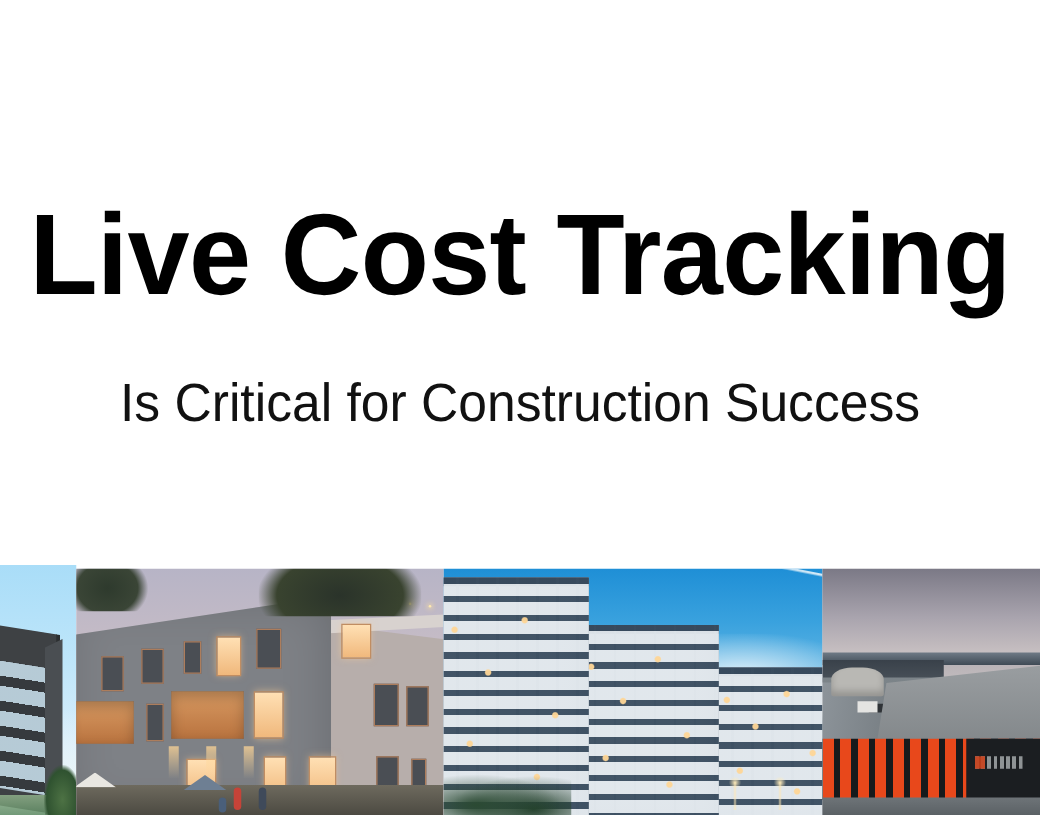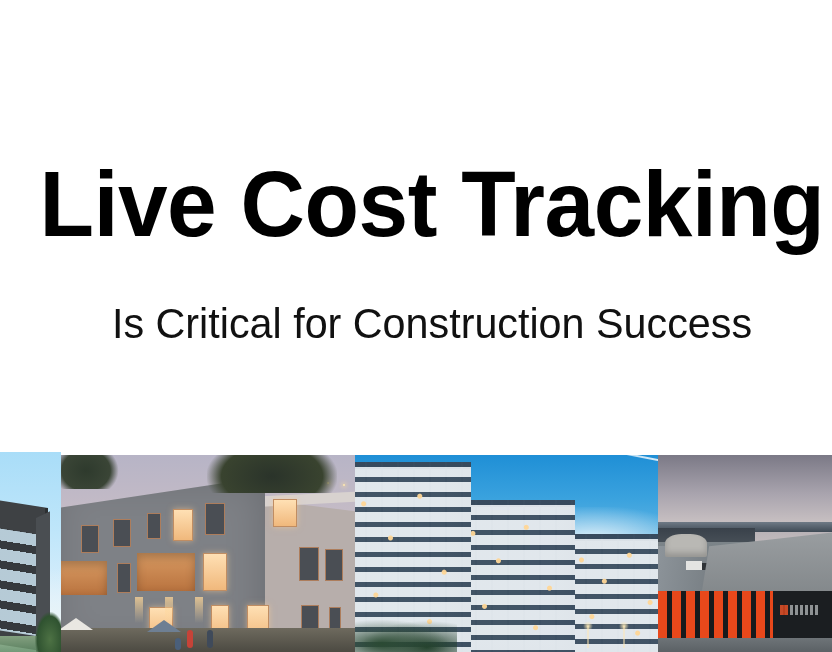--- a/index.html
+++ b/index.html
@@ -16,21 +16,21 @@
     position: relative;
     width: 832px;
     height: 652px;
     overflow: hidden;
     background: #ffffff;
   }
 
   
   .hero {
     position: absolute;
-    left: 16px;
+    left: 0;
     top: 0;
     width: 700px;
     height: 452px;
     background: #ffffff;
   }
   .hero-title {
     position: absolute;
     left: 0;
     top: 156px;
     width: 832px;

